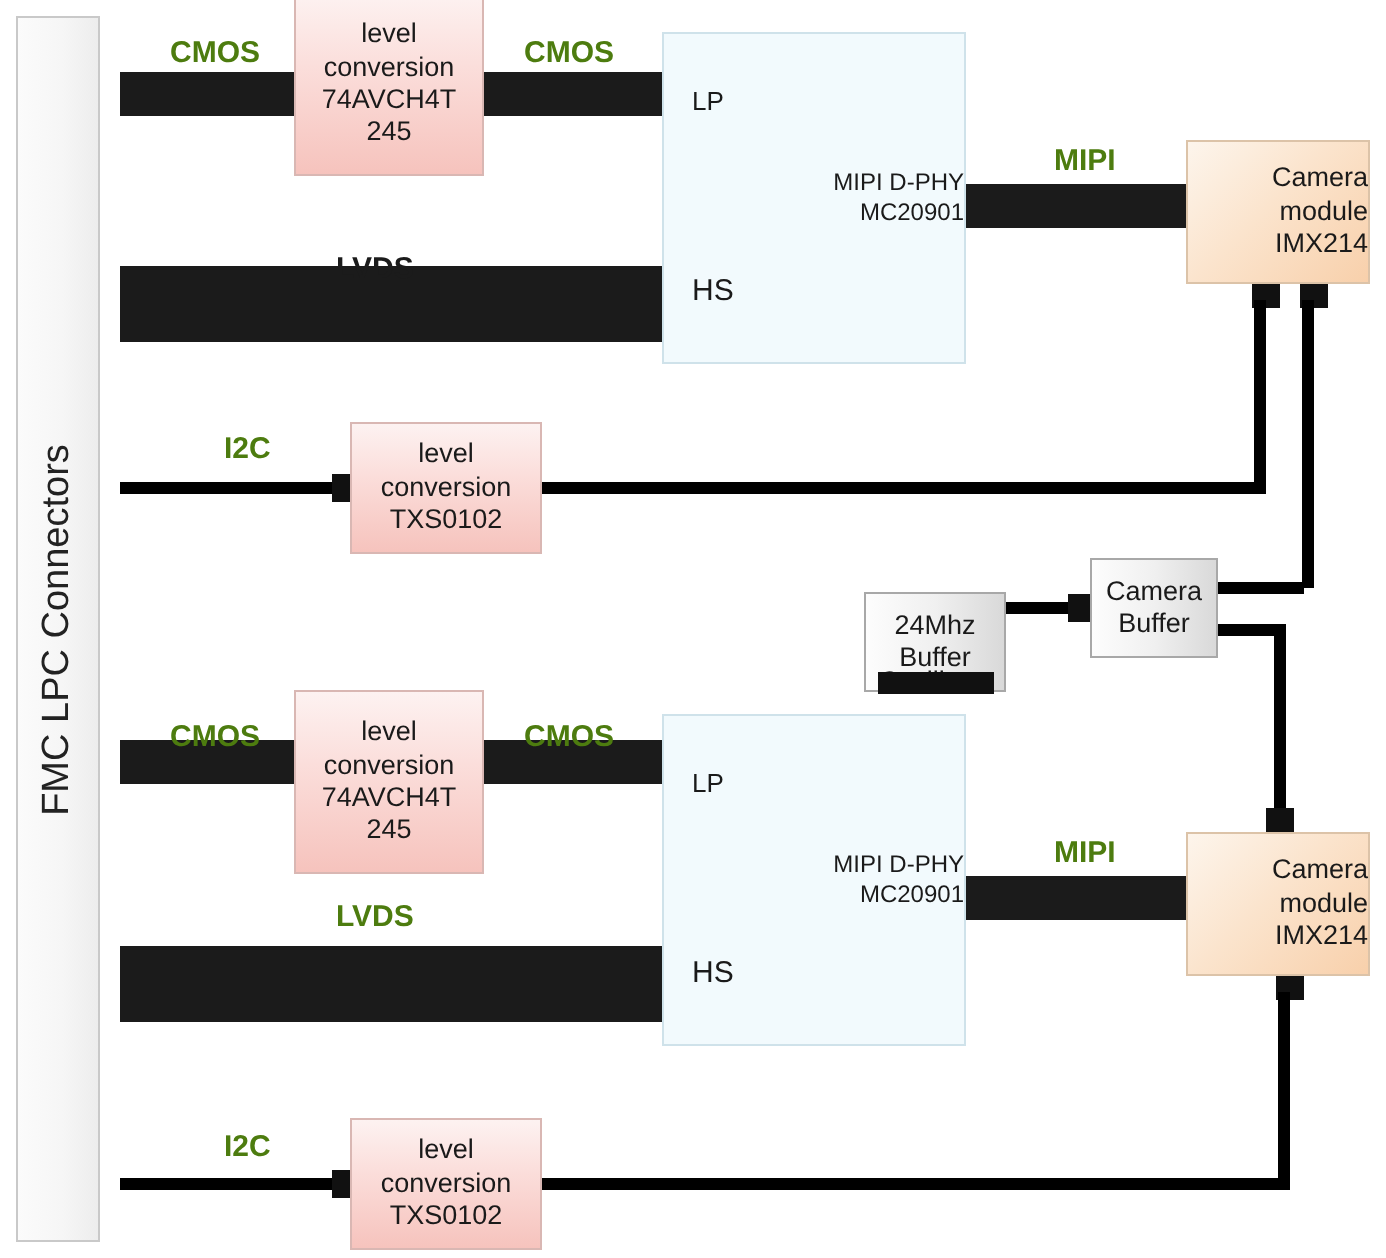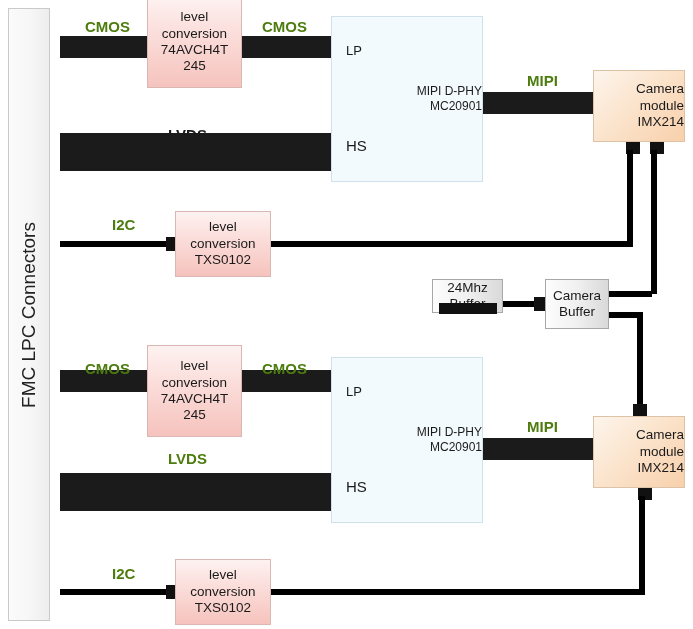--- a/index.html
+++ b/index.html
@@ -191,21 +191,21 @@
 
   <div class="box lvl" style="left:175px; top:211px; width:96px; height:66px;">
     <span>level</span>
     <span>conversion</span>
     <span>TXS0102</span>
   </div>
 
   <div class="wire" style="left:271px; top:241px; width:362px; height:6px;"></div>
   <div class="wire" style="left:627px; top:150px; width:6px; height:94px;"></div>
 
-  <div class="box silver" style="left:432px; top:279px; width:71px; height:34px;">
+  <div class="box silver" style="left:432px; top:296px; width:71px; height:50px;">
     <span>24Mhz</span>
     <span>Buffer</span>
     <span class="clip-text">Oscillator</span>
     <div class="smudge" style="left:6px; bottom:-2px; width:58px; height:11px;"></div>
   </div>
 
   <div class="wire" style="left:503px; top:301px; width:38px; height:6px;"></div>
   <div class="pin" style="left:534px; top:297px; width:14px; height:14px;"></div>
 
   <div class="box silver" style="left:545px; top:279px; width:64px; height:50px;">

